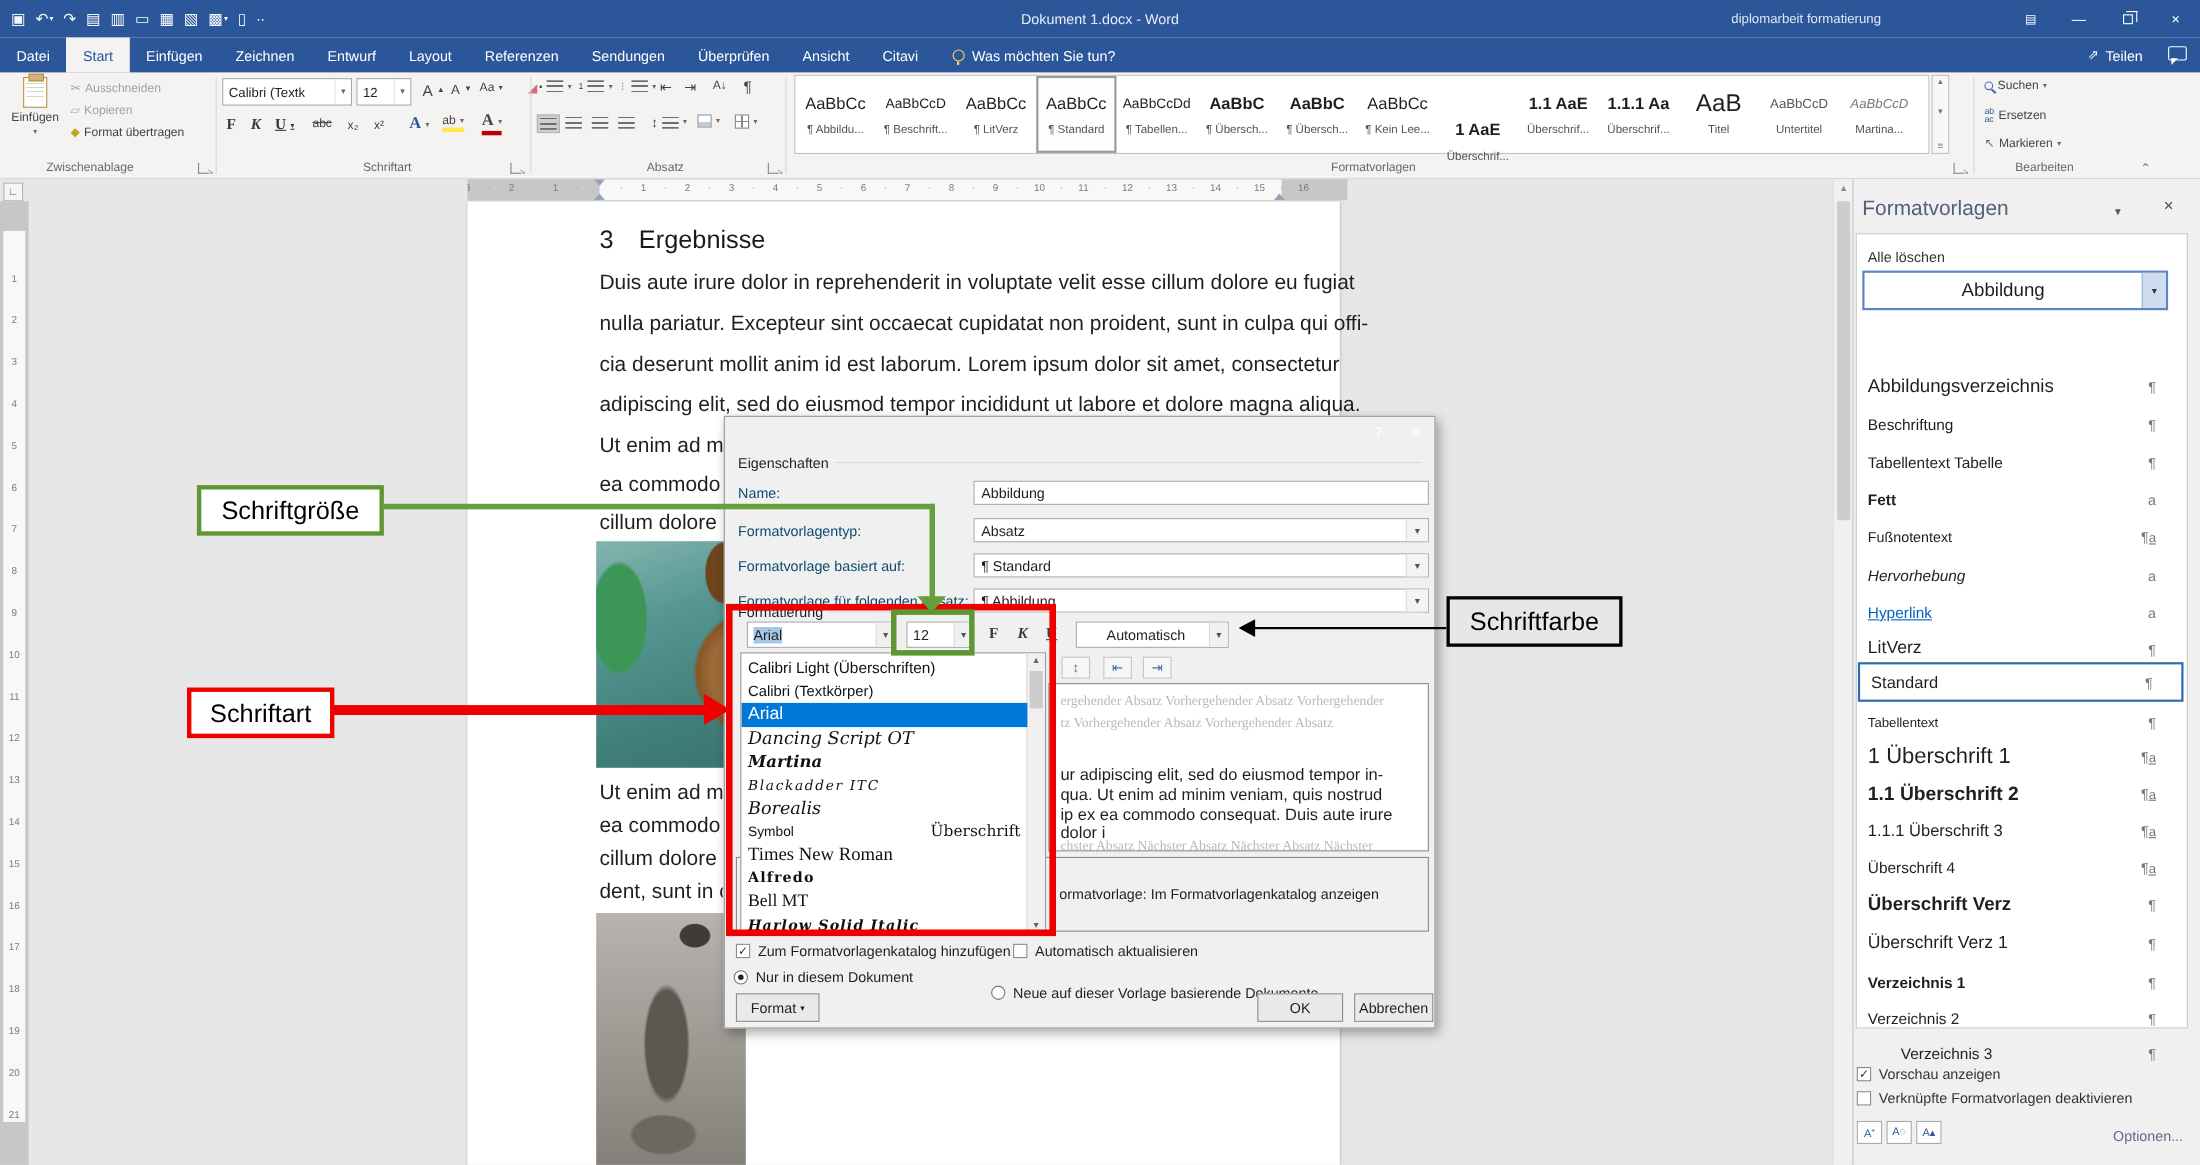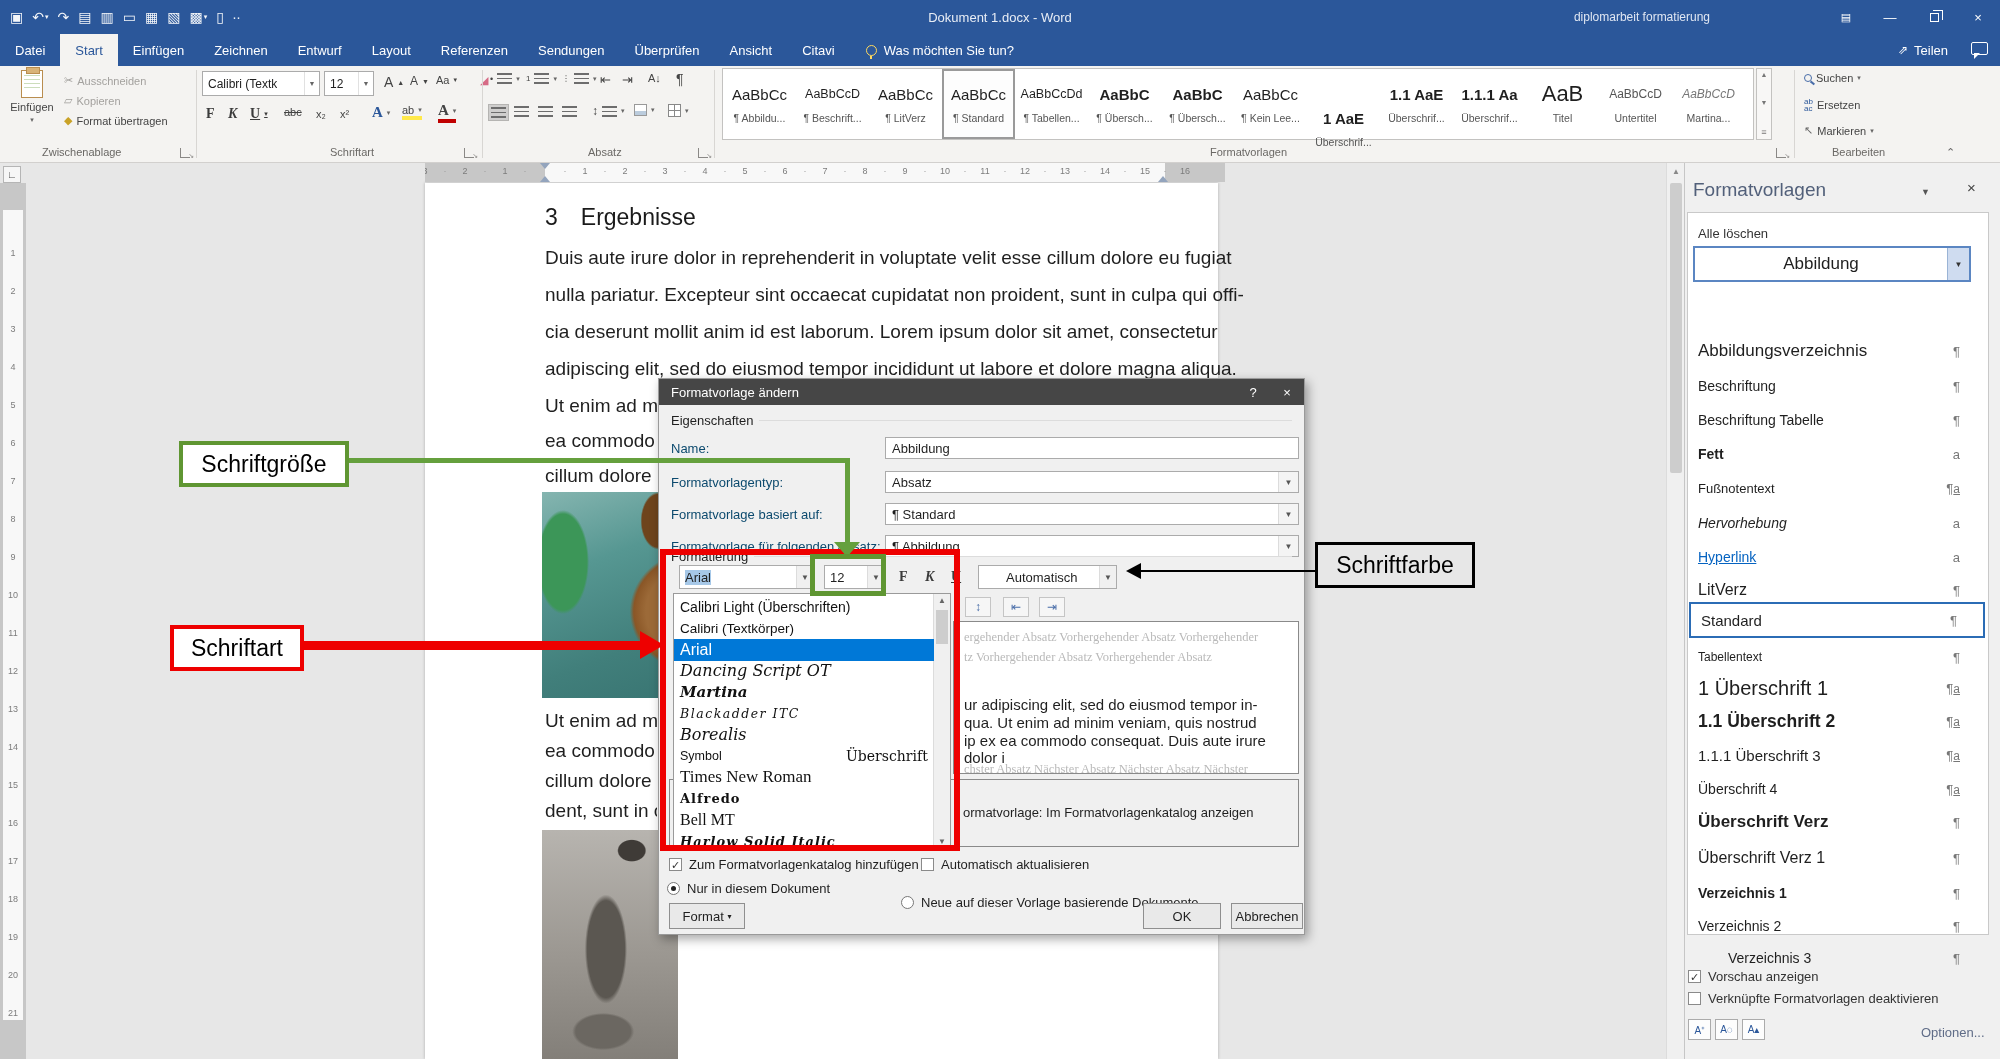--- a/index.html
+++ b/index.html
@@ -520,21 +520,21 @@
       <div id="paneitems">
           <div class="pitem pi-lg" style="top: 123px;">
             <span class="lab">Abbildungsverzeichnis</span>
             <span class="gl">¶</span>
           </div>
           <div class="pitem" style="top: 158px;">
             <span class="lab">Beschriftung</span>
             <span class="gl">¶</span>
           </div>
           <div class="pitem" style="top: 192px;">
-            <span class="lab">Beschriftung Tabelle</span>
+            <span class="lab">Tabellentext Tabelle</span>
             <span class="gl">¶</span>
           </div>
           <div class="pitem pi-bold" style="top: 226px;">
             <span class="lab">Fett</span>
             <span class="gl">a</span>
           </div>
           <div class="pitem pi-sm" style="top: 260px;">
             <span class="lab">Fußnotentext</span>
             <span class="gl">¶<u>a</u></span>
           </div>
@@ -604,21 +604,20 @@
       <span class="cbox"></span>
       <span>Verknüpfte Formatvorlagen deaktivieren</span>
     </div>
     <div class="pane-btn" style="left:3px;top:856px;">A⁺</div>
     <div class="pane-btn" style="left:30px;top:856px;">A◌</div>
     <div class="pane-btn" style="left:57px;top:856px;">A▴</div>
     <div class="optionen">Optionen...</div>
   </div>
 
   <div class="dialog">
-    <div class="dtitle">Formatvorlage ändern</div>
     <div class="dtb" style="right:34px;">?</div>
     <div class="dtb" style="right:0;">×</div>
 
     <div class="section" style="top:34px;">Eigenschaften</div>
     <div class="secline" style="left:100px;right:12px;top:41px;"></div>
 
     <div class="dlab" style="top:62px;">Name:</div>
     <div class="dfield" style="top:58px;">
         <span>Abbildung</span>
       </div>

